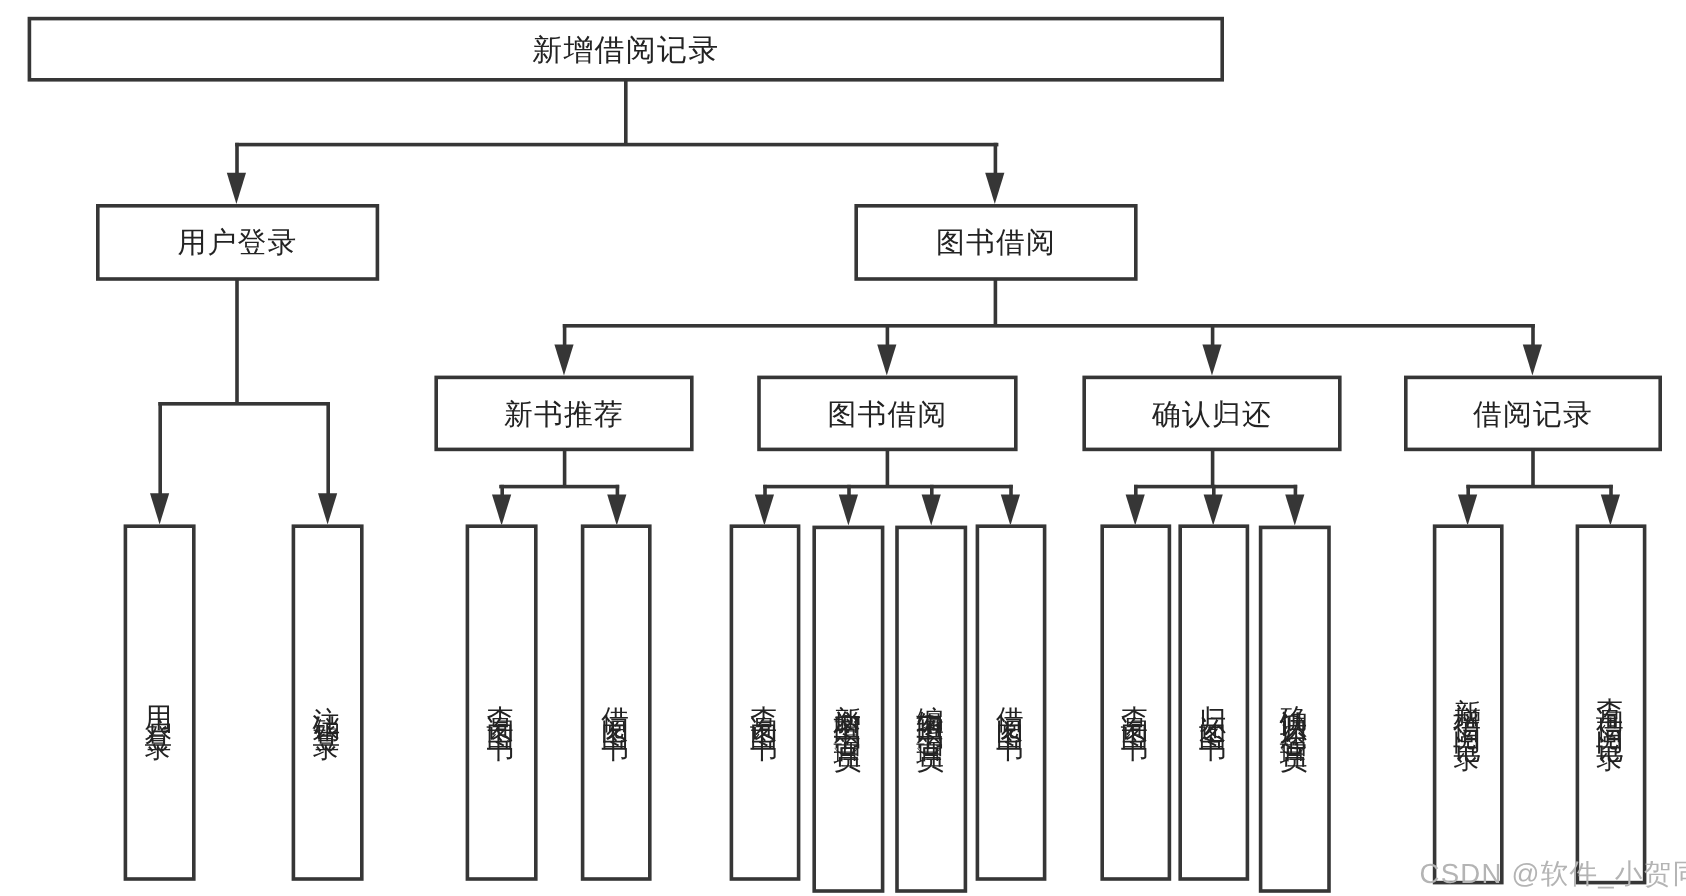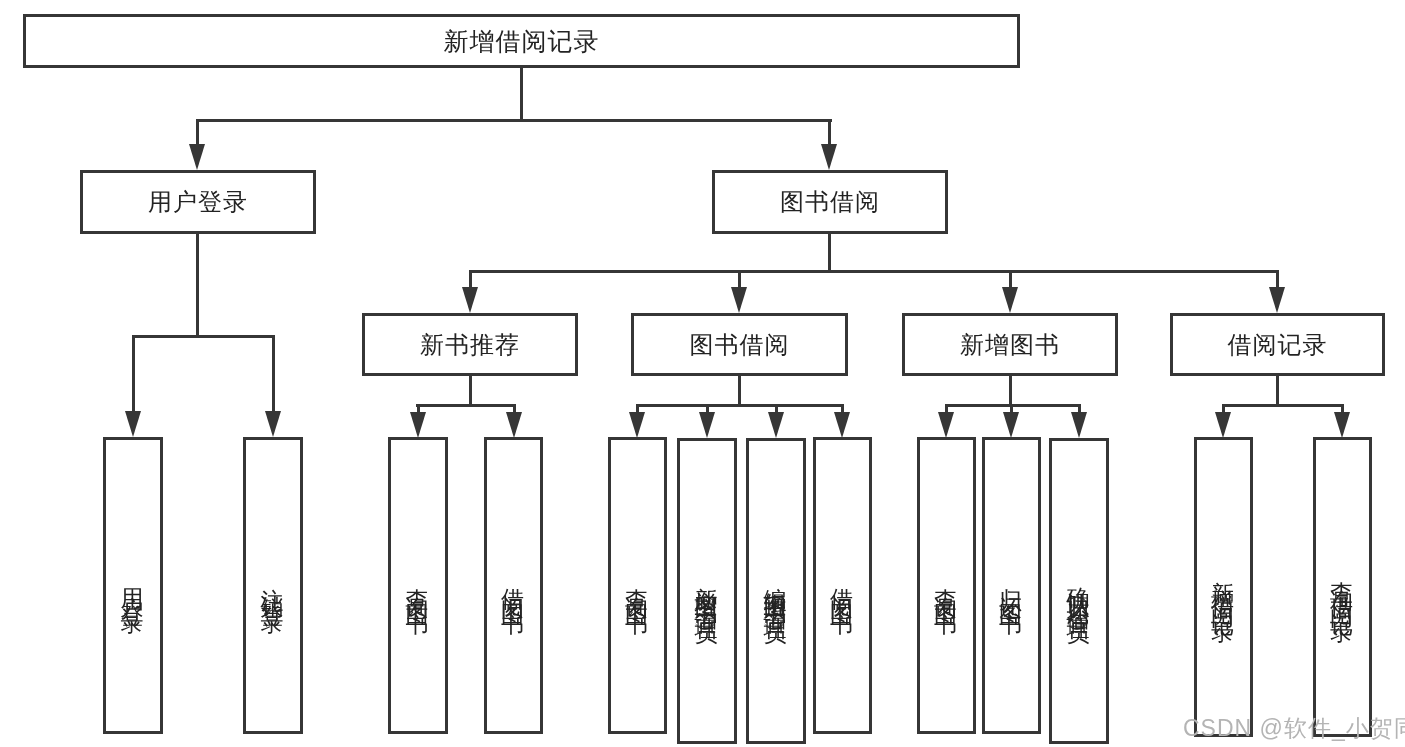--- a/index.html
+++ b/index.html
@@ -82,21 +82,21 @@
   <div class="ar" style="left:1002px;top:287px;"></div>
   <div class="ar" style="left:1269px;top:287px;"></div>
 
   <div class="box l3-box" style="left:362px;top:313px;width:216px;height:63px;">
     <span>新书推荐</span>
   </div>
   <div class="box l3-box" style="left:631px;top:313px;width:217px;height:63px;">
     <span>图书借阅</span>
   </div>
   <div class="box l3-box" style="left:902px;top:313px;width:216px;height:63px;">
-    <span>新增图书</span>
+    <span>确认归还</span>
   </div>
   <div class="box l3-box" style="left:1170px;top:313px;width:215px;height:63px;">
     <span>借阅记录</span>
   </div>
 
   <div class="vl" style="left:469px;top:374px;height:32px;"></div>
   <div class="hl" style="left:416px;top:404px;width:100px;"></div>
   <div class="vl" style="left:417px;top:404px;height:11px;"></div>
   <div class="vl" style="left:513px;top:404px;height:11px;"></div>
   <div class="ar" style="left:410px;top:412px;"></div>

